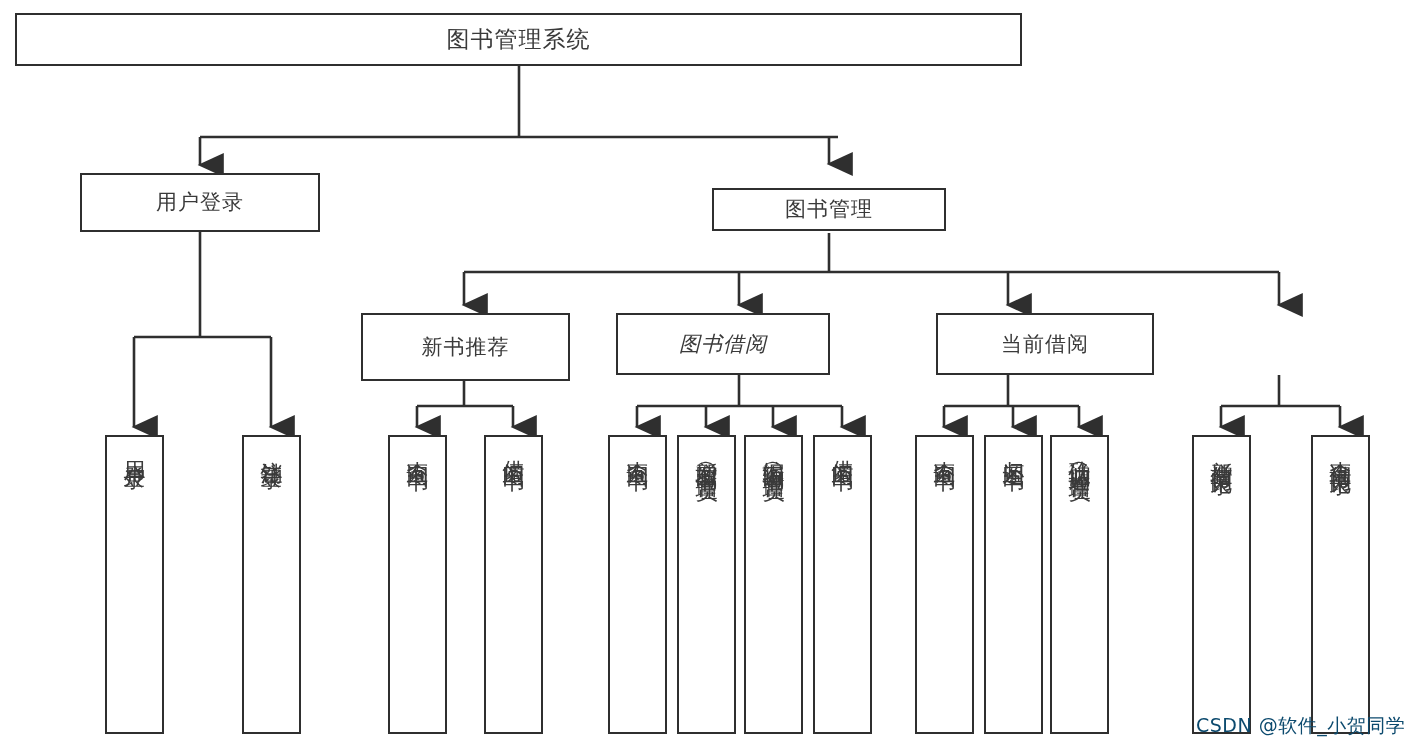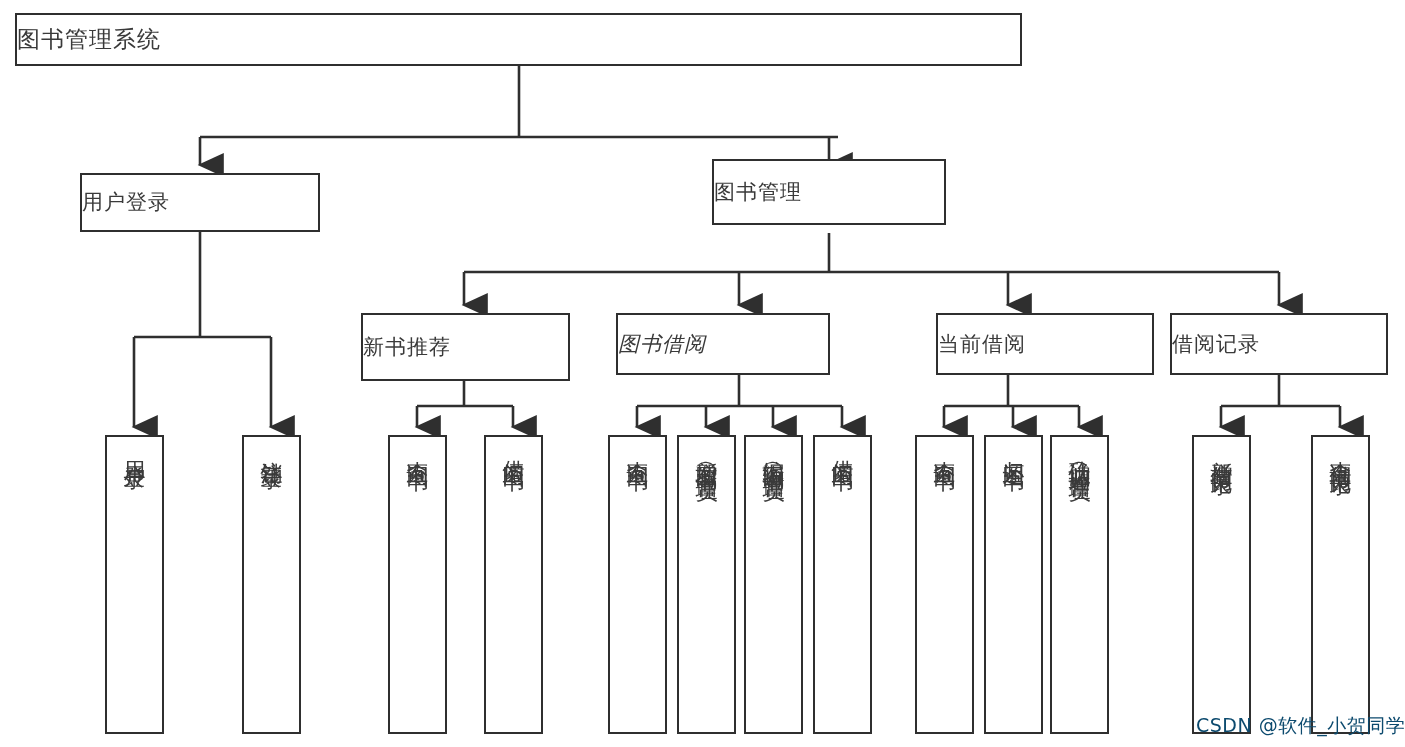--- a/index.html
+++ b/index.html
@@ -25,20 +25,21 @@
     width: 1405px;
     height: 747px;
   }
   .node {
     position: absolute;
     box-sizing: border-box;
     border: 2px solid #2f2f2f;
     background: #ffffff;
     display: flex;
     align-items: center;
+    justify-content: center;
     color: #3a3a3a;
   }
   .node-label {
     display: block;
     text-align: center;
     line-height: 1.18;
     letter-spacing: 1px;
     white-space: nowrap;
   }
   .root .node-label { font-size: 23px; }
@@ -123,35 +124,32 @@
     </g>
   </svg>
 
   <div class="node root" style="left:15px; top:13px; width:1007px; height:53px;">
     <span class="node-label">图书管理系统</span>
   </div>
 
   <div class="node lvl2" style="left:80px; top:173px; width:240px; height:59px;">
     <span class="node-label">用户登录</span>
   </div>
-  <div class="node lvl2" style="left:712px; top:159px; width:234px; height:66px;">
+  <div class="node lvl2" style="left:712px; top:188px; width:234px; height:43px;">
     <span class="node-label">图书管理</span>
   </div>
 
   <div class="node lvl3" style="left:361px; top:313px; width:209px; height:68px;">
     <span class="node-label">新书推荐</span>
   </div>
   <div class="node lvl3" style="left:616px; top:313px; width:214px; height:62px;font-style:italic;">
     <span class="node-label">图书借阅</span>
   </div>
   <div class="node lvl3" style="left:936px; top:313px; width:218px; height:62px;">
     <span class="node-label">当前借阅</span>
-  </div>
-  <div class="node lvl3" style="left:1170px; top:313px; width:218px; height:62px;">
-    <span class="node-label">借阅记录</span>
   </div>
 
   <div class="node leaf" style="left:105px; top:435px; width:59px; height:299px;">
     <span class="node-label">用户登录</span>
   </div>
   <div class="node leaf" style="left:242px; top:435px; width:59px; height:299px;">
     <span class="node-label">注销登录</span>
   </div>
 
   <div class="node leaf" style="left:388px; top:435px; width:59px; height:299px;">

